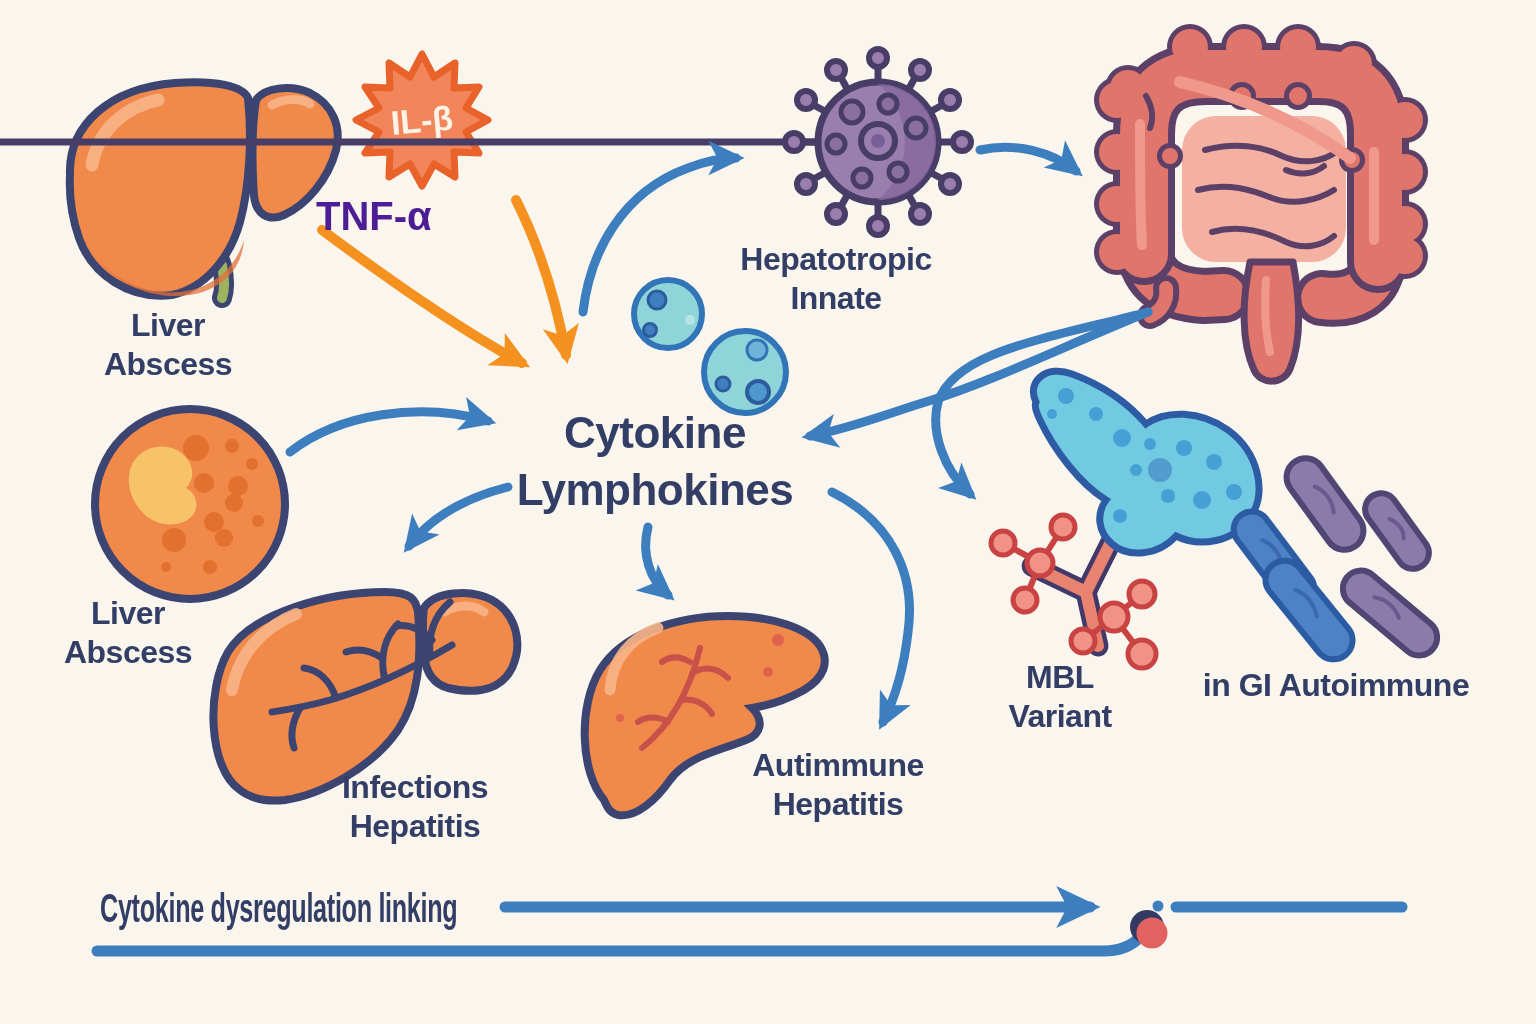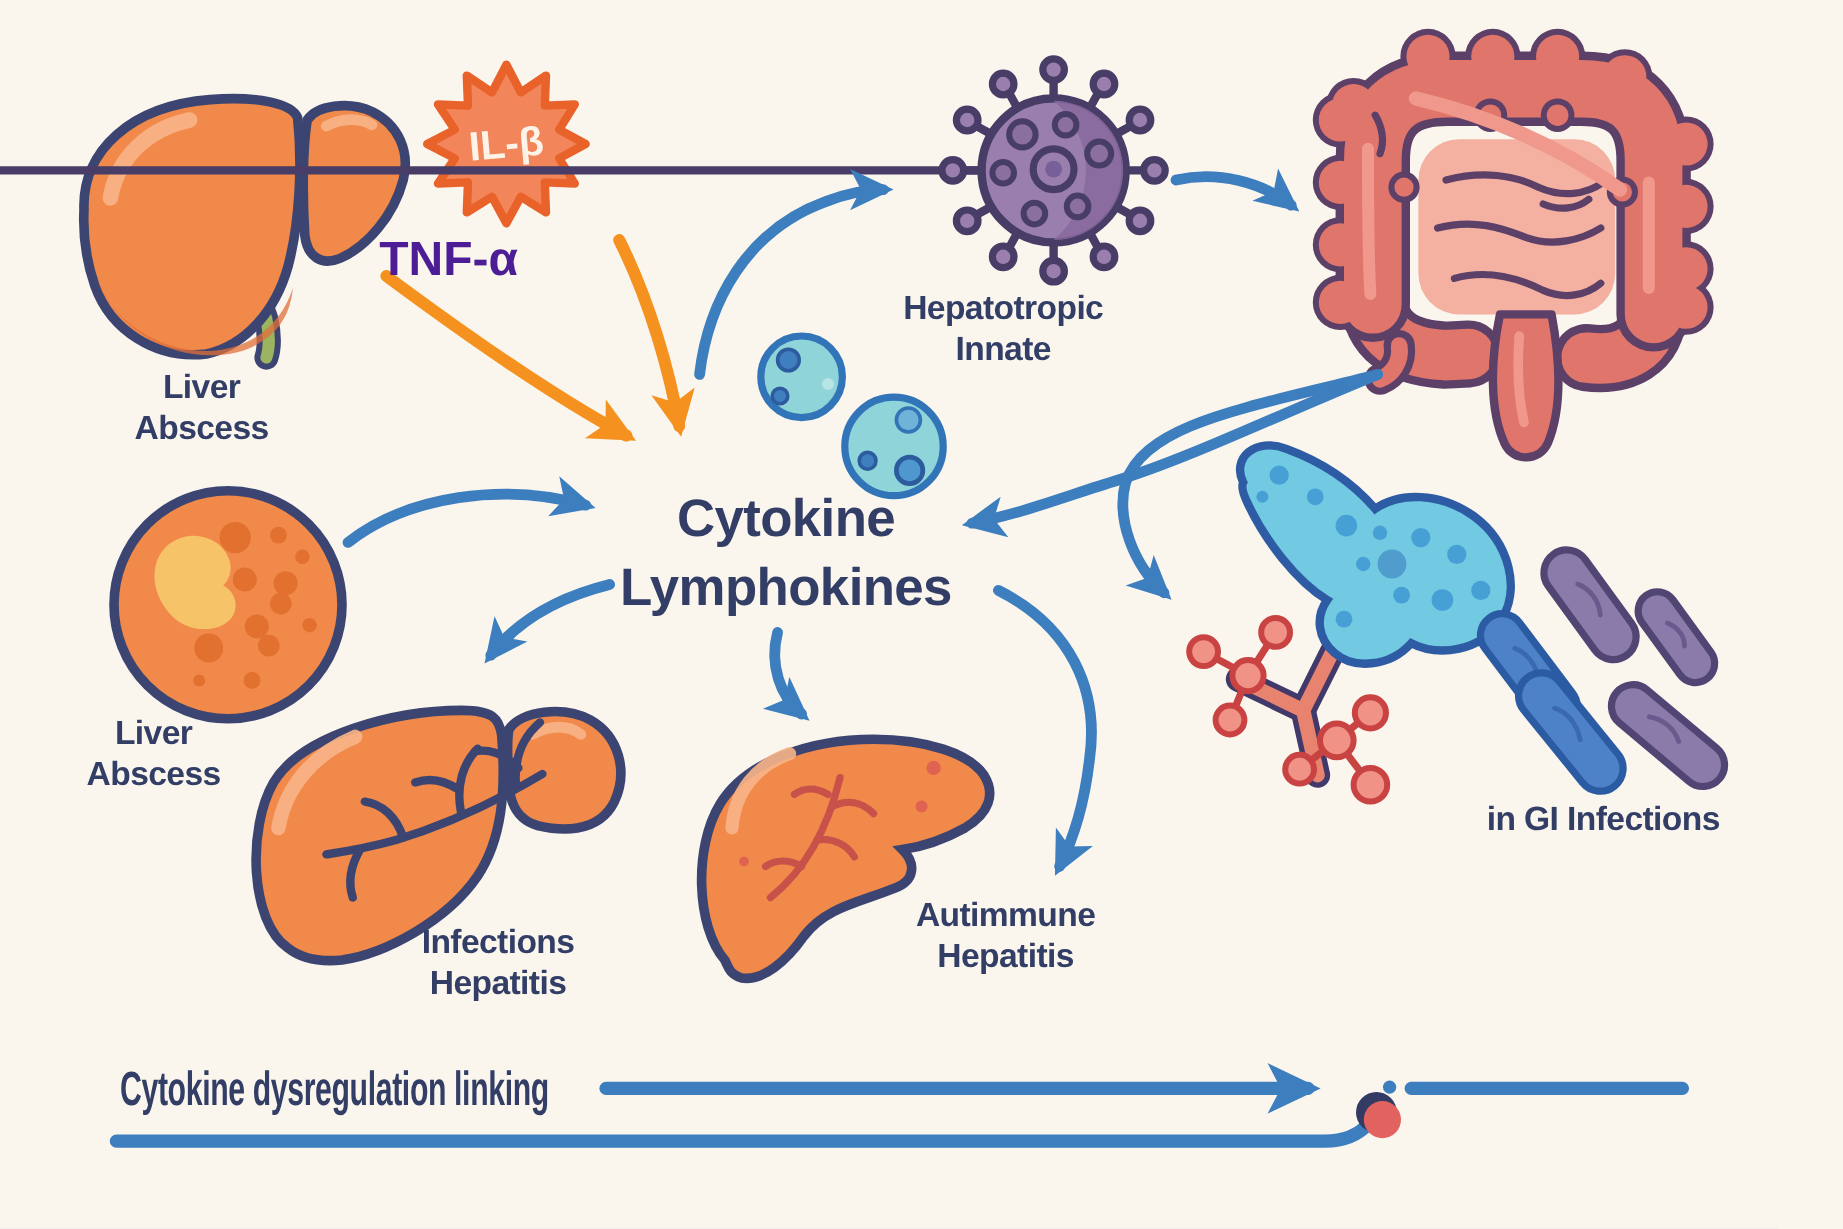--- a/index.html
+++ b/index.html
@@ -1,21 +1,21 @@
 <!DOCTYPE html>
 <html><head>
 <meta charset="utf-8">
 <title>Diagram</title>
 <style>
   html,body{margin:0;padding:0;background:#e8e8e8;}
   .stage{position:relative;width:1536px;height:1024px;background:#faf6ee;overflow:hidden;
          font-family:"Liberation Sans", sans-serif;}
   .stage svg{position:absolute;left:0;top:0;}
   .lbl{position:absolute;font-weight:bold;color:#323e66;text-align:center;
-       transform:translateX(-50%);font-size:28px;line-height:1.22;letter-spacing:-0.5px;white-space:nowrap;}
+       transform:translateX(-50%);font-size:32px;line-height:1.22;letter-spacing:-0.5px;white-space:nowrap;}
   .lbl span{display:block;}
   .lbl--big{font-size:44px;line-height:1.3;}
   .lbl--tnf{color:#4c1d95;font-size:40px;transform:none;letter-spacing:0;}
   .lbl--il{color:#fdf3e7;font-size:34px;transform:translate(-50%,-50%) rotate(-5deg);letter-spacing:0;}
   .lbl--footer{transform:scaleX(.63);transform-origin:left top;font-size:40px;letter-spacing:-0.5px;}
 </style>
 </head>
 <body>
 
 <div class="stage">
@@ -359,22 +359,26 @@
 <div class="lbl" style="left:415px;top:768px">
   <span>Infections</span>
   <span>Hepatitis</span>
 </div>
 
 <div class="lbl" style="left:838px;top:746px">
   <span>Autimmune</span>
   <span>Hepatitis</span>
 </div>
 
+<div class="lbl" style="left:1060px;top:658px">
+  <span>MBL</span>
+  <span>Variant</span>
+</div>
 
 <div class="lbl" style="left:1336px;top:666px">
-  <span>in GI Infections</span>
+  <span>in GI Autoimmune</span>
 </div>
 
 <div class="lbl lbl--footer" style="left:100px;top:884px">
   <span>Cytokine dysregulation linking</span>
 </div>
 
 </div>
 
 </body></html>

